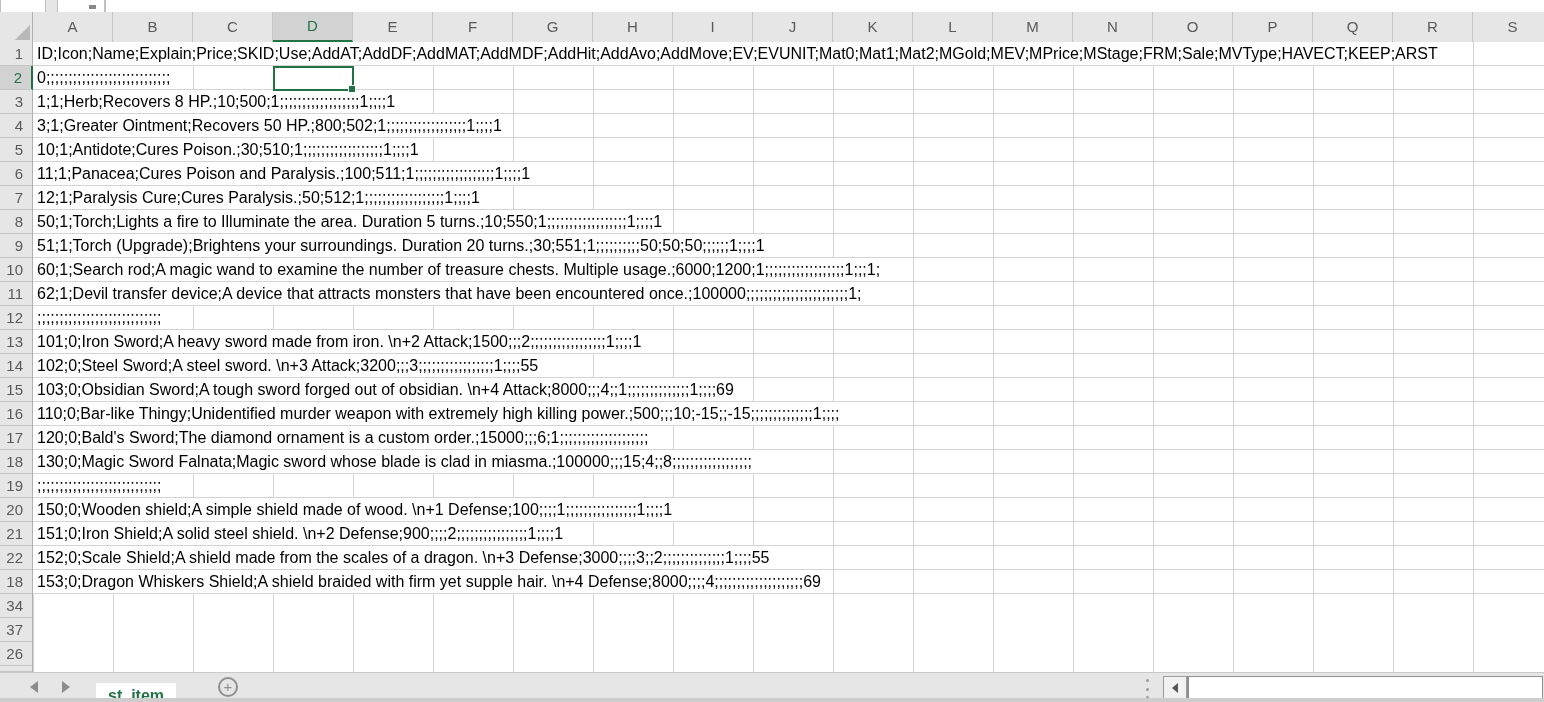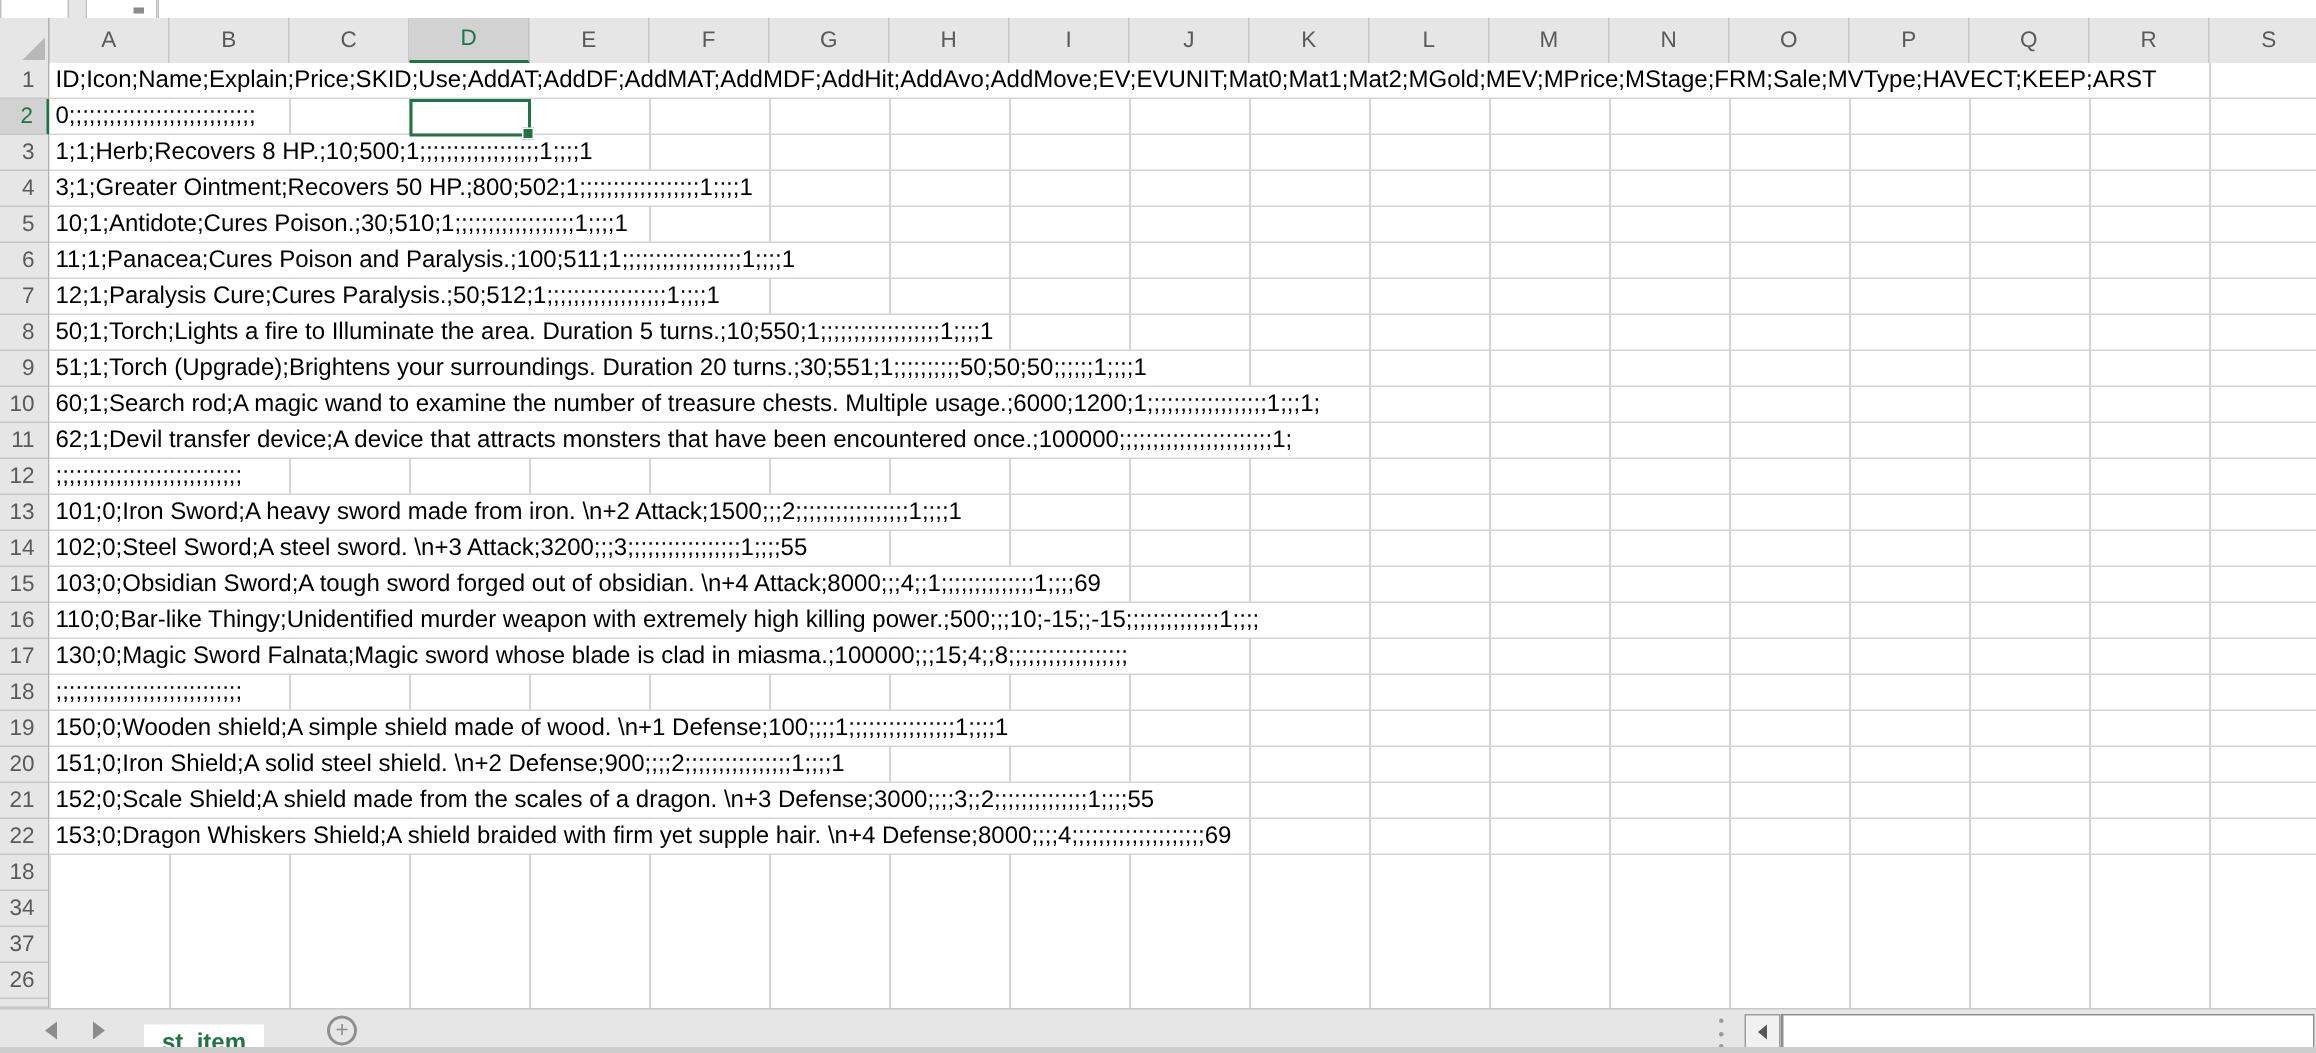--- a/index.html
+++ b/index.html
@@ -150,20 +150,21 @@
         <div class="sheetrow"><span class="celltext">12;1;Paralysis Cure;Cures Paralysis.;50;512;1;;;;;;;;;;;;;;;;;;1;;;;1</span></div>
         <div class="sheetrow"><span class="celltext">50;1;Torch;Lights a fire to Illuminate the area. Duration 5 turns.;10;550;1;;;;;;;;;;;;;;;;;;1;;;;1</span></div>
         <div class="sheetrow"><span class="celltext">51;1;Torch (Upgrade);Brightens your surroundings. Duration 20 turns.;30;551;1;;;;;;;;;;50;50;50;;;;;;1;;;;1</span></div>
         <div class="sheetrow"><span class="celltext">60;1;Search rod;A magic wand to examine the number of treasure chests. Multiple usage.;6000;1200;1;;;;;;;;;;;;;;;;;;1;;;1;</span></div>
         <div class="sheetrow"><span class="celltext">62;1;Devil transfer device;A device that attracts monsters that have been encountered once.;100000;;;;;;;;;;;;;;;;;;;;;;;1;</span></div>
         <div class="sheetrow"><span class="celltext">;;;;;;;;;;;;;;;;;;;;;;;;;;;;</span></div>
         <div class="sheetrow"><span class="celltext">101;0;Iron Sword;A heavy sword made from iron. \n+2 Attack;1500;;;2;;;;;;;;;;;;;;;;;1;;;;1</span></div>
         <div class="sheetrow"><span class="celltext">102;0;Steel Sword;A steel sword. \n+3 Attack;3200;;;3;;;;;;;;;;;;;;;;;1;;;;55</span></div>
         <div class="sheetrow"><span class="celltext">103;0;Obsidian Sword;A tough sword forged out of obsidian. \n+4 Attack;8000;;;4;;1;;;;;;;;;;;;;;1;;;;69</span></div>
         <div class="sheetrow"><span class="celltext">110;0;Bar-like Thingy;Unidentified murder weapon with extremely high killing power.;500;;;10;-15;;-15;;;;;;;;;;;;;;1;;;;</span></div>
+        <div class="sheetrow"><span class="celltext">120;0;Bald's Sword;The diamond ornament is a custom order.;15000;;;6;1;;;;;;;;;;;;;;;;;;;;</span></div>
         <div class="sheetrow"><span class="celltext">130;0;Magic Sword Falnata;Magic sword whose blade is clad in miasma.;100000;;;15;4;;8;;;;;;;;;;;;;;;;;;</span></div>
         <div class="sheetrow"><span class="celltext">;;;;;;;;;;;;;;;;;;;;;;;;;;;;</span></div>
         <div class="sheetrow"><span class="celltext">150;0;Wooden shield;A simple shield made of wood. \n+1 Defense;100;;;;1;;;;;;;;;;;;;;;;1;;;;1</span></div>
         <div class="sheetrow"><span class="celltext">151;0;Iron Shield;A solid steel shield. \n+2 Defense;900;;;;2;;;;;;;;;;;;;;;;1;;;;1</span></div>
         <div class="sheetrow"><span class="celltext">152;0;Scale Shield;A shield made from the scales of a dragon. \n+3 Defense;3000;;;;3;;2;;;;;;;;;;;;;;1;;;;55</span></div>
         <div class="sheetrow"><span class="celltext">153;0;Dragon Whiskers Shield;A shield braided with firm yet supple hair. \n+4 Defense;8000;;;;4;;;;;;;;;;;;;;;;;;;;69</span></div>
       </div>
     <div class="selection" id="selbox" style="left: 273px; top: 24px; width: 81px; height: 25px;">
       <div class="fillhandle"></div>
     </div>

